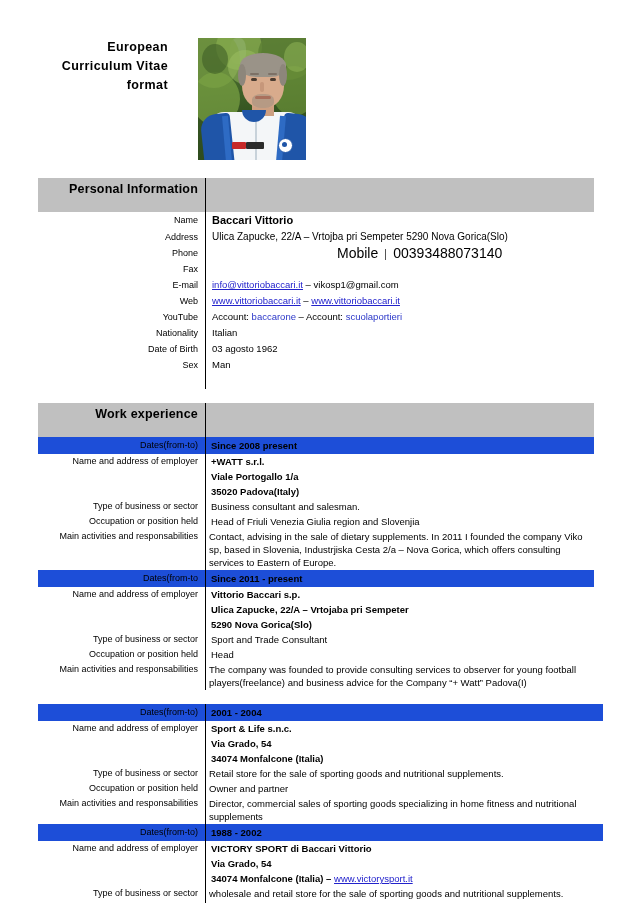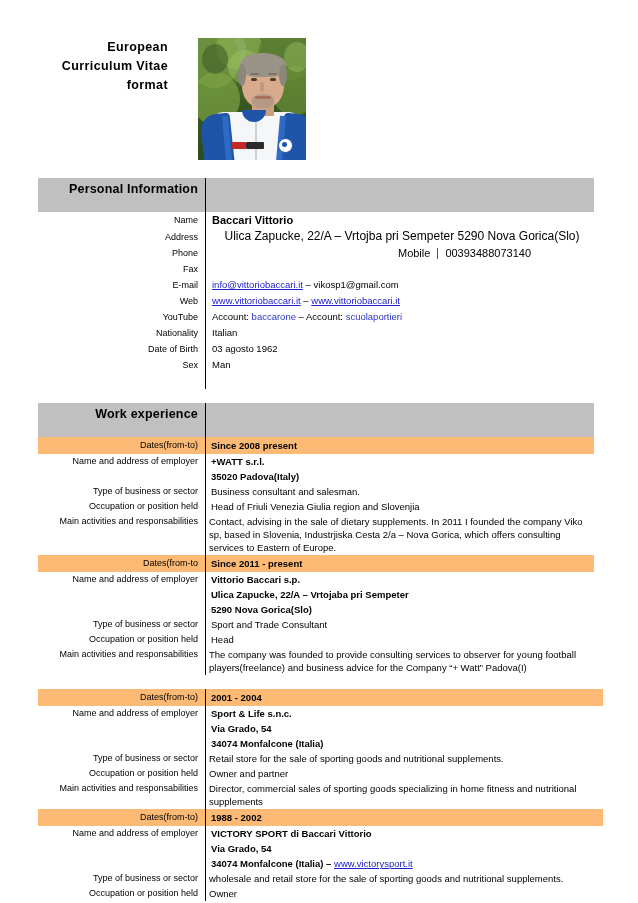--- a/index.html
+++ b/index.html
@@ -102,21 +102,21 @@
   .col-label { width: 160px; }
   .col-value { width: 388px; }
 
   .section-head td { background: #c0c0c0; height: 26px; }
   .section-head .col-label {
     text-align: right; font-weight: bold; font-size: 12.5px;
     padding: 4px 7px 4px 0; letter-spacing: .2px;
   }
   .section-head .col-value { border-left: 1px solid #000; }
 
-  .row-head td { background: #fdba74; }
+  .row-head td { background: #1d4ed8; }
   .row-head .col-label {
     text-align: right; font-size: 9px; padding: 2px 7px 2px 0; line-height: 13px;
   }
   .row-head .col-value {
     border-left: 1px solid #000; font-weight: bold; font-size: 9.5px;
     padding: 2px 4px 2px 5px; line-height: 13px;
   }
 
   .row .col-label {
     text-align: right; font-size: 9px; padding: 1px 7px 1px 0; line-height: 13px;
@@ -126,22 +126,22 @@
     padding: 1px 2px 1px 5px; line-height: 13px;
   }
   .row .col-value.nolinepad { padding-left: 3px; }
   .v-bold { font-weight: bold; }
   .v-gap { padding-top: 5px; }
 
   .pi .col-value { padding-left: 6px; }
   .pi .col-label { padding-top: 2px; }
 
   .name-line { font-weight: bold; font-size: 11px; line-height: 15px; }
-  .addr-line { font-size: 12px; line-height: 13px; text-align: center; }
-  .mobile-line { font-size: 11px; line-height: 14px; padding-left: 125px; text-align: center; }
+  .addr-line { font-size: 10px; line-height: 13px; }
+  .mobile-line { font-size: 14px; line-height: 14px; padding-left: 125px; }
   .mobile-sep { display:inline-block; border-left:1px solid #555; height:11px;
                 vertical-align:-2px; margin:0 7px; }
 
   a.link, .link {
     color: #2222cc; text-decoration: underline;
   }
   .link-plain { color: #2a36c8; text-decoration: none; }
 </style>
 </head>
 <body>
@@ -267,20 +267,24 @@
     <tr class="row-head">
       <td class="col-label">Dates(from-to)</td>
       <td class="col-value">Since 2008 present</td>
     </tr>
     <tr class="row">
       <td class="col-label">Name and address of employer</td>
       <td class="col-value v-bold">+WATT s.r.l.</td>
     </tr>
     <tr class="row">
       <td class="col-label"></td>
+      <td class="col-value v-bold v-gap">Viale Portogallo 1/a</td>
+    </tr>
+    <tr class="row">
+      <td class="col-label"></td>
       <td class="col-value v-bold v-gap">35020 Padova(Italy)</td>
     </tr>
     <tr class="row">
       <td class="col-label">Type of business or sector</td>
       <td class="col-value v-gap">Business consultant and salesman.</td>
     </tr>
     <tr class="row">
       <td class="col-label">Occupation or position held</td>
       <td class="col-value v-gap">Head of Friuli Venezia Giulia region and Slovenjia</td>
     </tr>

